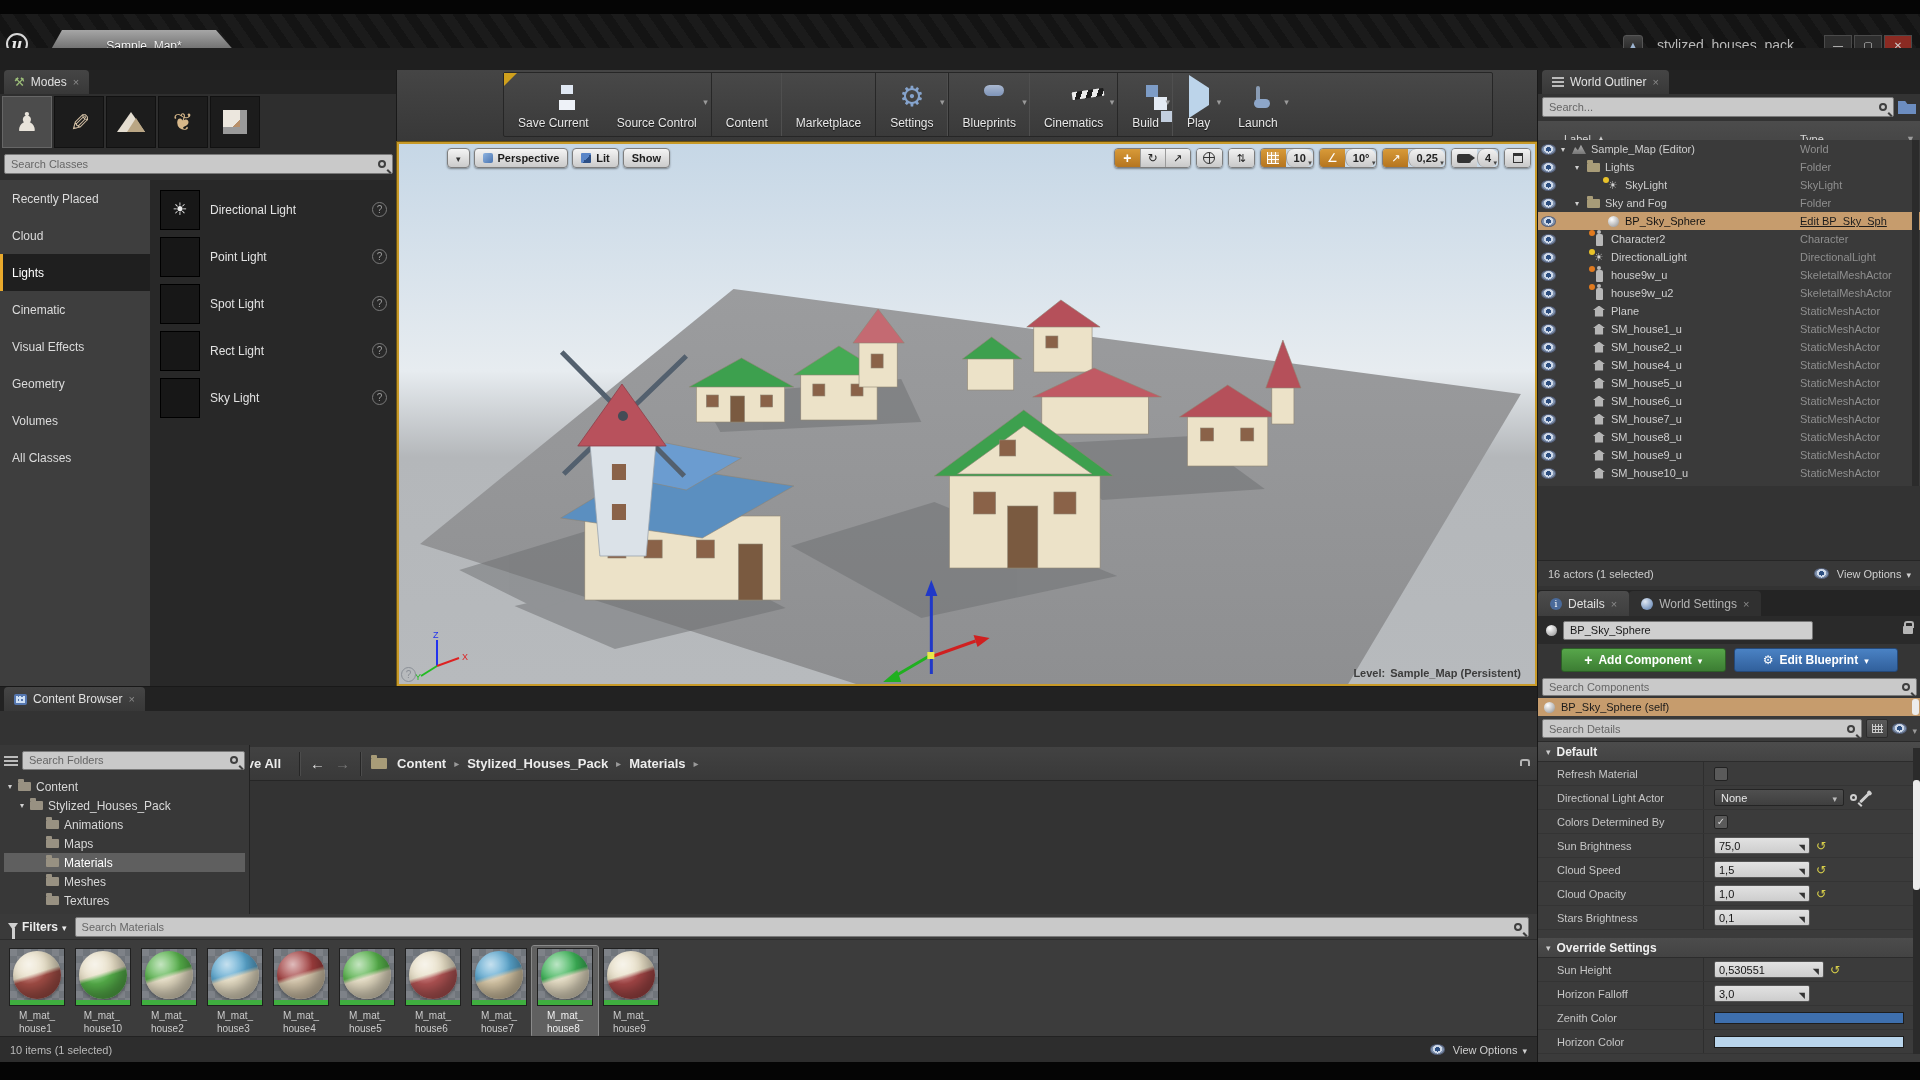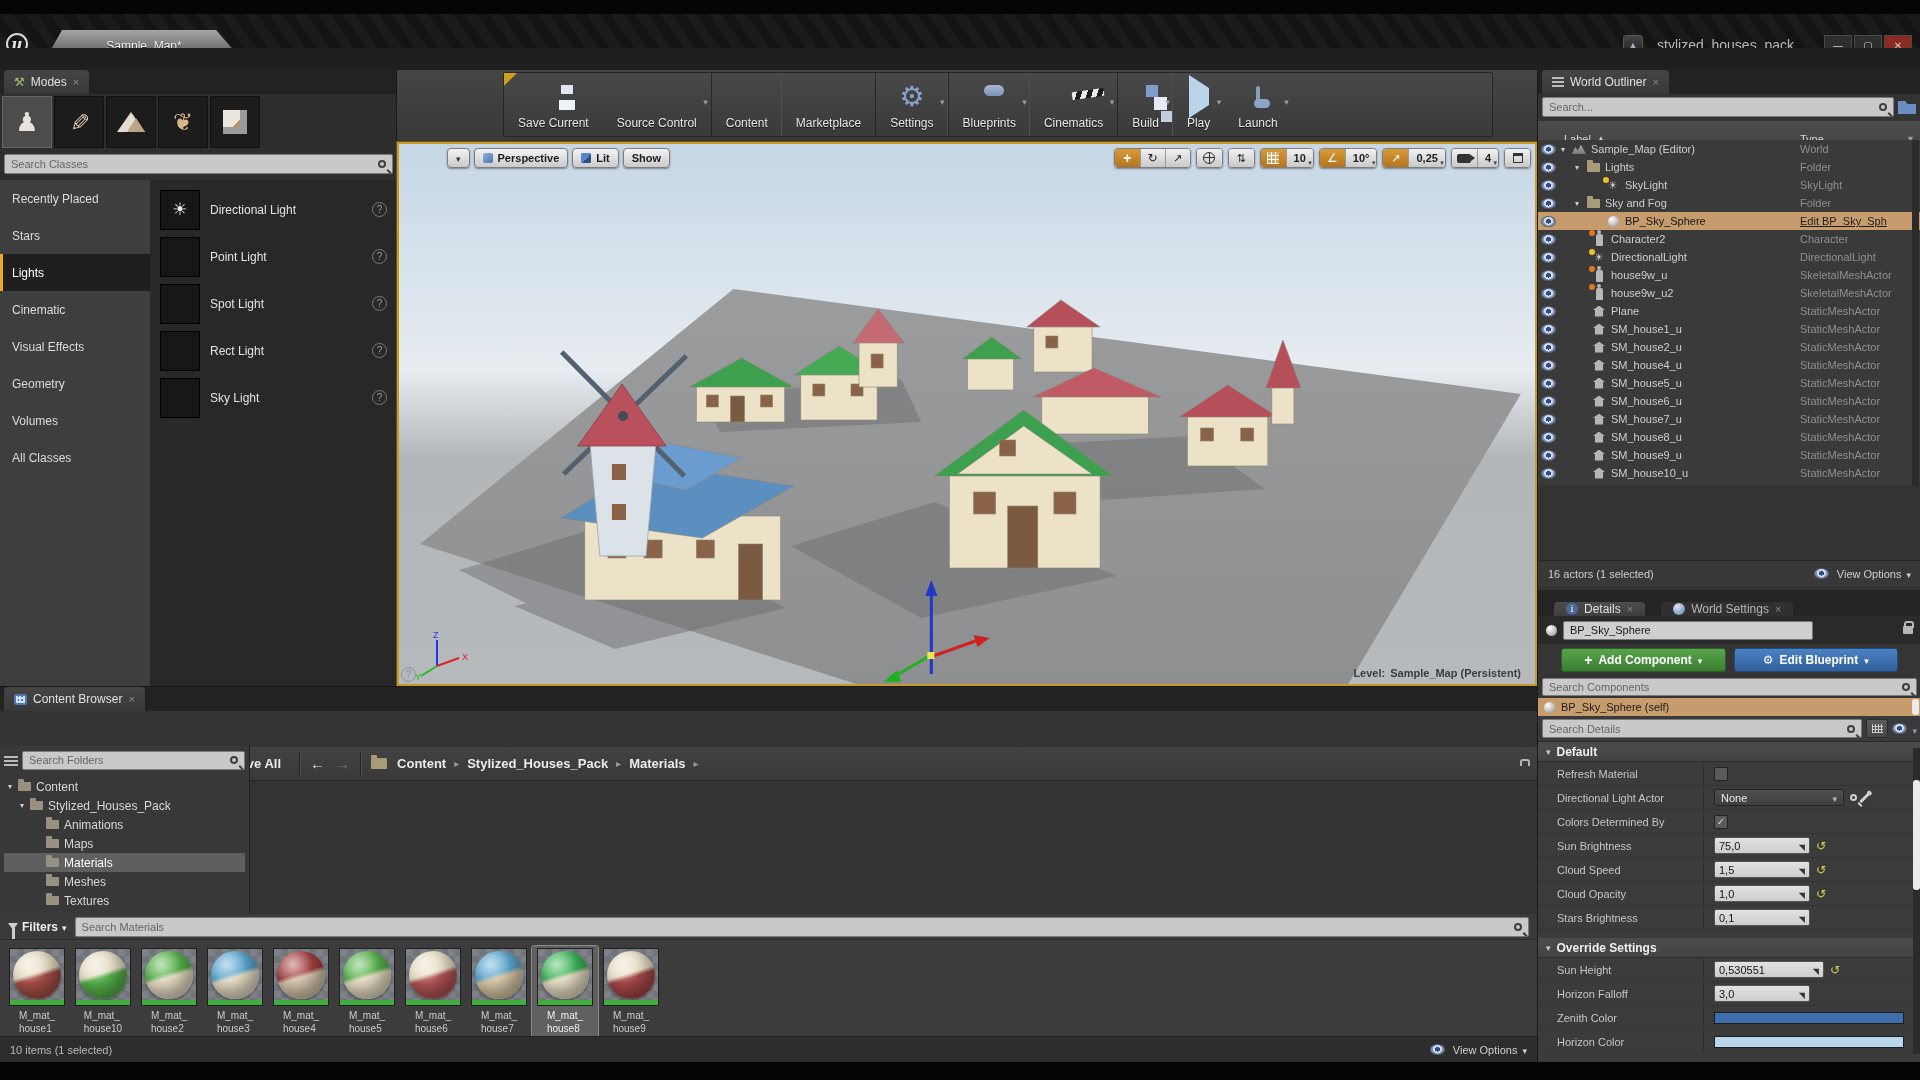--- a/index.html
+++ b/index.html
@@ -111,21 +111,21 @@
     display:flex;align-items:center;gap:5px;padding:0 8px;color:#1c1c1c;font-size:11px;font-weight:bold;box-shadow:0 1px 2px rgba(0,0,0,.4);}
   .pill .caret::before{content:"▾";font-size:9px;color:#333;}
   .persp-glyph{width:10px;height:10px;border-radius:2px;background:linear-gradient(135deg,#8fb4e0,#4a74b0);}
   .lit-cube{width:10px;height:10px;background:linear-gradient(135deg,#5a86c8 55%,#2c4f86 55%);transform:rotate(0deg);border-radius:1px;}
   .vp-right{margin-left:auto;display:flex;align-items:center;gap:5px;}
   .seg-group{display:flex;height:20px;border:1px solid #7e7e7e;border-radius:4px;overflow:hidden;box-shadow:0 1px 2px rgba(0,0,0,.4);}
   .seg{width:25px;height:100%;background:linear-gradient(#f2f2f2,#c9c9c9);display:flex;align-items:center;justify-content:center;
     color:#222;font-size:11px;border-left:1px solid #9a9a9a;}
   .seg:first-child{border-left:none;}
   .seg.active{background:linear-gradient(#d89a38,#b5751f);color:#fff;}
-  .seg.val{width:auto;padding:0 7px;font-weight:bold;position:relative;}
+  .seg.val{width:auto;padding:0 7px;font-weight:bold;position:relative;border-radius:8px;}
   .seg.val::after{content:"▾";font-size:7px;color:#444;position:absolute;right:1px;bottom:0;}
   .g-move::before{content:"+";font-weight:bold;font-size:14px;}
   .g-rot::before{content:"↻";font-size:12px;}
   .g-scale::before{content:"↗";font-size:11px;}
   .g-globe{width:12px;height:12px;border:1.5px solid #333;border-radius:50%;
     background:linear-gradient(90deg,transparent 45%,#333 45% 55%,transparent 55%),linear-gradient(0deg,transparent 45%,#333 45% 55%,transparent 55%);}
   .g-axis::before{content:"⇅";font-size:11px;}
   .g-grid{width:12px;height:12px;background-image:repeating-linear-gradient(0deg,#fff 0 1px,rgba(0,0,0,0) 1px 4px),repeating-linear-gradient(90deg,#fff 0 1px,rgba(0,0,0,0) 1px 4px);background-color:rgba(255,255,255,.25);}
   .g-ang::before{content:"∠";font-size:12px;color:#fff;}
   .g-cam{width:14px;height:9px;background:#333;border-radius:2px;position:relative;}
@@ -172,21 +172,21 @@
   .ico-person::before{content:"";position:absolute;top:-4px;left:1.5px;width:4px;height:4px;border-radius:50%;background:#b8b8b8;}
   .ico-house{width:12px;height:11px;background:#b5b5b5;clip-path:polygon(50% 0,100% 42%,84% 42%,84% 100%,16% 100%,16% 42%,0 42%);}
   #ol-footer{left:0;top:490px;width:383px;height:26px;background:#383838;border-top:1px solid #262626;display:flex;align-items:center;
     padding:0 10px;color:#cdcdcd;font-size:11px;}
   .view-opts{margin-left:auto;display:flex;align-items:center;gap:5px;color:#cfcfcf;font-size:11px;}
   .view-opts .caret::before{content:"▾";font-size:9px;}
   .ol-scroll{position:absolute;right:1px;top:70px;width:7px;height:346px;background:#2b2b2b;}
   
   #details{left:0;top:520px;width:383px;height:472px;position:absolute;background:#3b3b3b;}
   .det-tabs{height:26px;background:#242424;display:flex;align-items:flex-end;}
-  .det-tab{height:14px;display:flex;align-items:center;gap:6px;padding:0 12px;font-size:12px;color:#e0e0e0;border-radius:4px 4px 0 0;margin-left:16px;}
+  .det-tab{height:25px;display:flex;align-items:center;gap:6px;padding:0 12px;font-size:12px;color:#e0e0e0;border-radius:4px 4px 0 0;margin-left:0;}
   .det-tab.active{background:linear-gradient(#4c4c4c,#3e3e3e);}
   .det-tab.inactive{background:#303030;color:#b5b5b5;}
   .ico-info{width:12px;height:12px;border-radius:50%;background:#4a6a9a;color:#fff;font-size:9px;display:flex;align-items:center;justify-content:center;font-family:"DejaVu Serif",serif;}
   .ico-info::before{content:"i";}
   .ico-globe2{width:12px;height:12px;border-radius:50%;background:radial-gradient(circle at 35% 30%,#dfe8f4,#8aa4c8 60%,#5a749c);}
   .det-name{height:28px;background:#2a2a2a;display:flex;align-items:center;gap:6px;padding:0 8px;}
   .det-name .name-input{flex:0 0 250px;height:19px;background:#cfcfcf;border:1px solid #777;border-radius:2px;color:#1a1a1a;
     font-size:11px;display:flex;align-items:center;padding:0 6px;}
   .ico-lock{width:10px;height:8px;background:#b5b5b5;border-radius:1px;position:relative;margin-left:auto;}
   .ico-lock::before{content:"";position:absolute;top:-5px;left:1px;width:6px;height:5px;border:2px solid #b5b5b5;border-bottom:none;border-radius:3px 3px 0 0;}
@@ -358,21 +358,21 @@
     </div>
   </div>
   <div class="abs" id="modes-body">
     <div id="mode-cats">
 
         <div class="mode-cat">
           <span>Recently Placed</span>
         </div>
 
         <div class="mode-cat">
-          <span>Stars</span>
+          <span>Cloud</span>
         </div>
 
         <div class="mode-cat selected">
           <span>Lights</span>
         </div>
 
         <div class="mode-cat">
           <span>Cinematic</span>
         </div>
 

